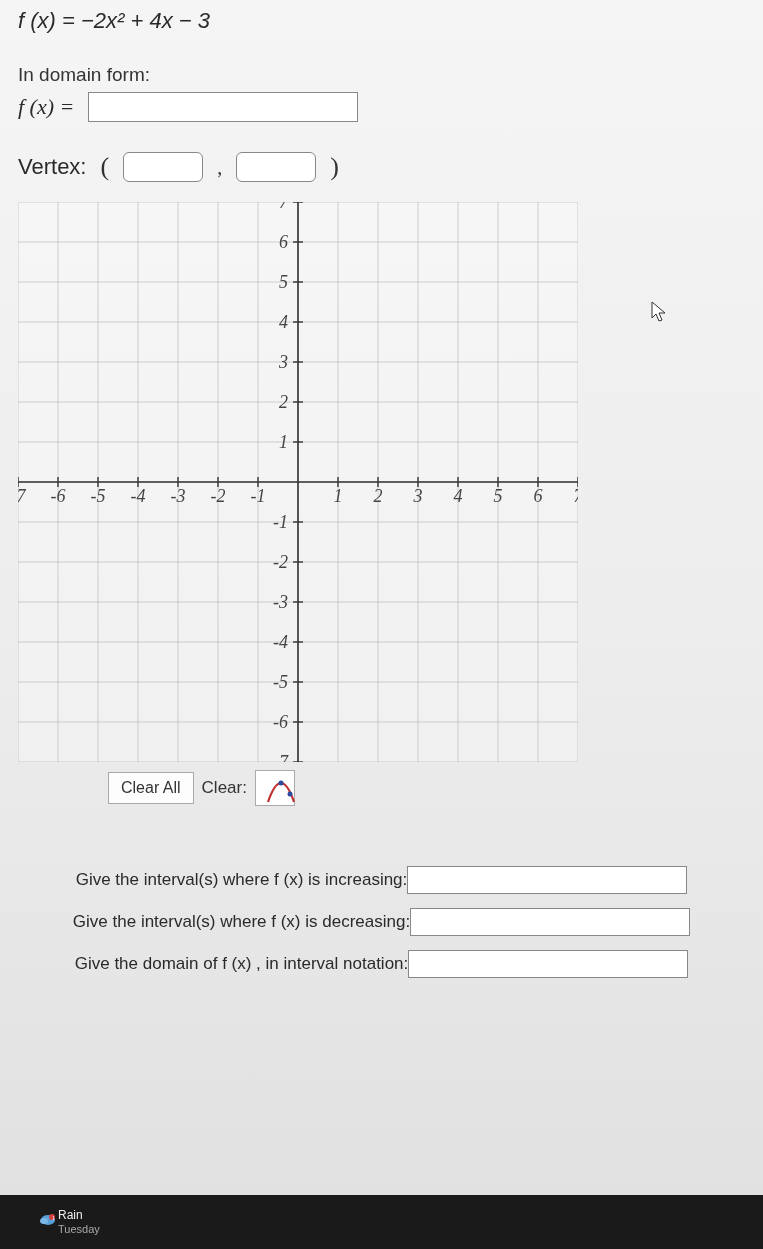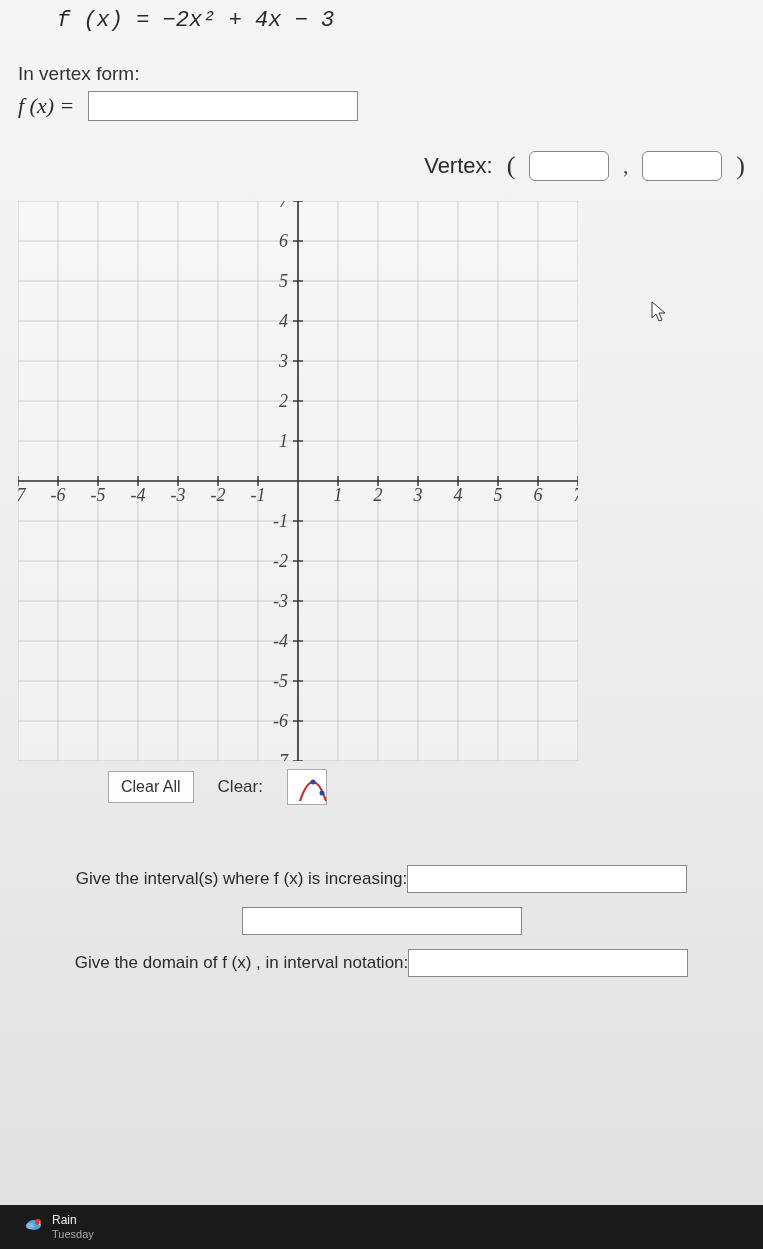--- a/index.html
+++ b/index.html
@@ -14,26 +14,25 @@
     overflow: hidden;
   }
   .page {
     background: linear-gradient(180deg, #f5f5f5 0%, #ededed 50%, #e0e0e0 100%);
     width: 100%;
     height: 100%;
     padding: 8px 18px 0 18px;
     position: relative;
   }
   .math-line {
-    font-family: Liberation Mono, monospace;
+    font-family: Liberation Sans, sans-serif;
     font-style: italic;
     font-size: 22px;
     color: #2a2a2a;
     margin-bottom: 28px;
-    margin-left: 39px;
   }
   .section-label {
     font-family: Arial, sans-serif;
     font-size: 19px;
     color: #333;
     margin-top: 30px;
     margin-bottom: 6px;
   }
   .row {
     display: flex;
@@ -58,21 +57,21 @@
     position: relative;
     width: 560px;
     height: 560px;
     background: rgba(255,255,255,0.3);
   }
   .graph-wrap svg { display: block; }
   .tick-label { font-family: "Times New Roman", serif; font-style: italic; font-size: 18px; fill: #444; }
   .toolbar {
     display: flex;
     align-items: center;
-    gap: 20px;
+    gap: 4px;
     margin-top: 8px;
     margin-left: 90px;
   }
   .btn {
     border: 1px solid #aaa;
     background: #fdfdfd;
     padding: 6px 12px;
     font-family: Arial, sans-serif;
     font-size: 16px;
     color: #333;
@@ -99,26 +98,25 @@
     justify-content: center;
     margin-bottom: 14px;
     font-family: Arial, sans-serif;
     font-size: 17px;
     color: #2a2a2a;
   }
   .qrow .input-box { width: 280px; height: 28px; }
   .taskbar {
     position: absolute;
     left: 0; right: 0; bottom: 0;
-    height: 44px;
+    height: 54px;
     background: #1a1a1a;
     display: flex;
     align-items: center;
-    padding-left: 24px;
-    gap: 8px;
+    padding-left: 38px;
   }
   .weather-icon {
     width: 20px; height: 20px;
     position: relative;
   }
   .taskbar-text { color: #eee; font-family: Arial, sans-serif; font-size: 12px; line-height: 1.1; }
   .cursor {
     position: absolute;
     top: 300px;
     left: 650px;
@@ -127,27 +125,27 @@
     pointer-events: none;
   }
 </style>
 </head>
 <body>
 
 <div class="page">
 
   <div class="math-line">f (x) = −2x² + 4x − 3</div>
 
-  <div class="section-label">In vertex form:</div>
+  <div class="section-label">In domain form:</div>
   <div class="row">
     <span class="fx">f (x) =</span>
     <input class="input-box input-wide" value="" style="">
   </div>
 
-  <div class="row" style="margin-top:30px;justify-content:flex-end;">
+  <div class="row" style="margin-top:30px;">
     <span class="fx" style="font-style:normal;font-family:Arial,sans-serif;">Vertex:</span>
     <span class="paren">(</span>
     <input class="input-box input-small" value="" style="">
     <span class="comma">,</span>
     <input class="input-box input-small" value="" style="">
     <span class="paren">)</span>
   </div>
 
   <div class="graph-wrap">
     <svg id="grid-svg" width="560" height="560" viewBox="0 0 560 560">
@@ -253,20 +251,21 @@
       </svg>
     </button>
   </div>
 
   <div class="questions">
     <div class="qrow">
       <span><span>Give the interval(s) where f (x) is increasing:</span></span>
       <input class="input-box" value="" style="">
     </div>
     <div class="qrow">
+      <span><span>Give the interval(s) where f (x) is decreasing:</span></span>
       <input class="input-box" value="" style="">
     </div>
     <div class="qrow">
       <span><span>Give the domain of f (x) , in interval notation:</span></span>
       <input class="input-box" value="" style="">
     </div>
   </div>
 
   <div class="cursor">
     <svg width="20" height="24" viewBox="0 0 20 24">

